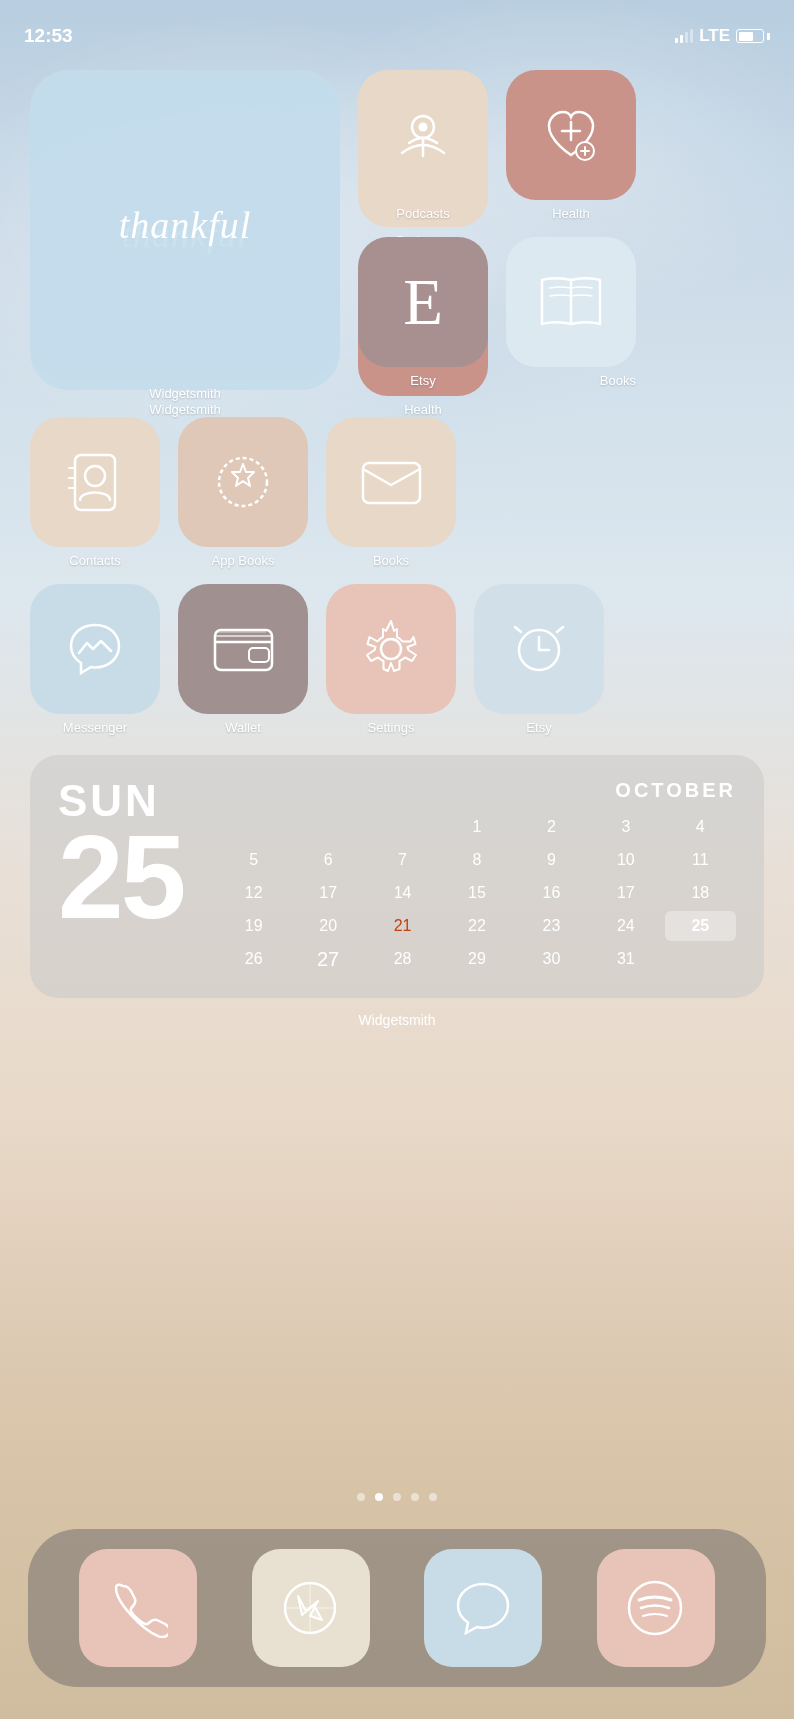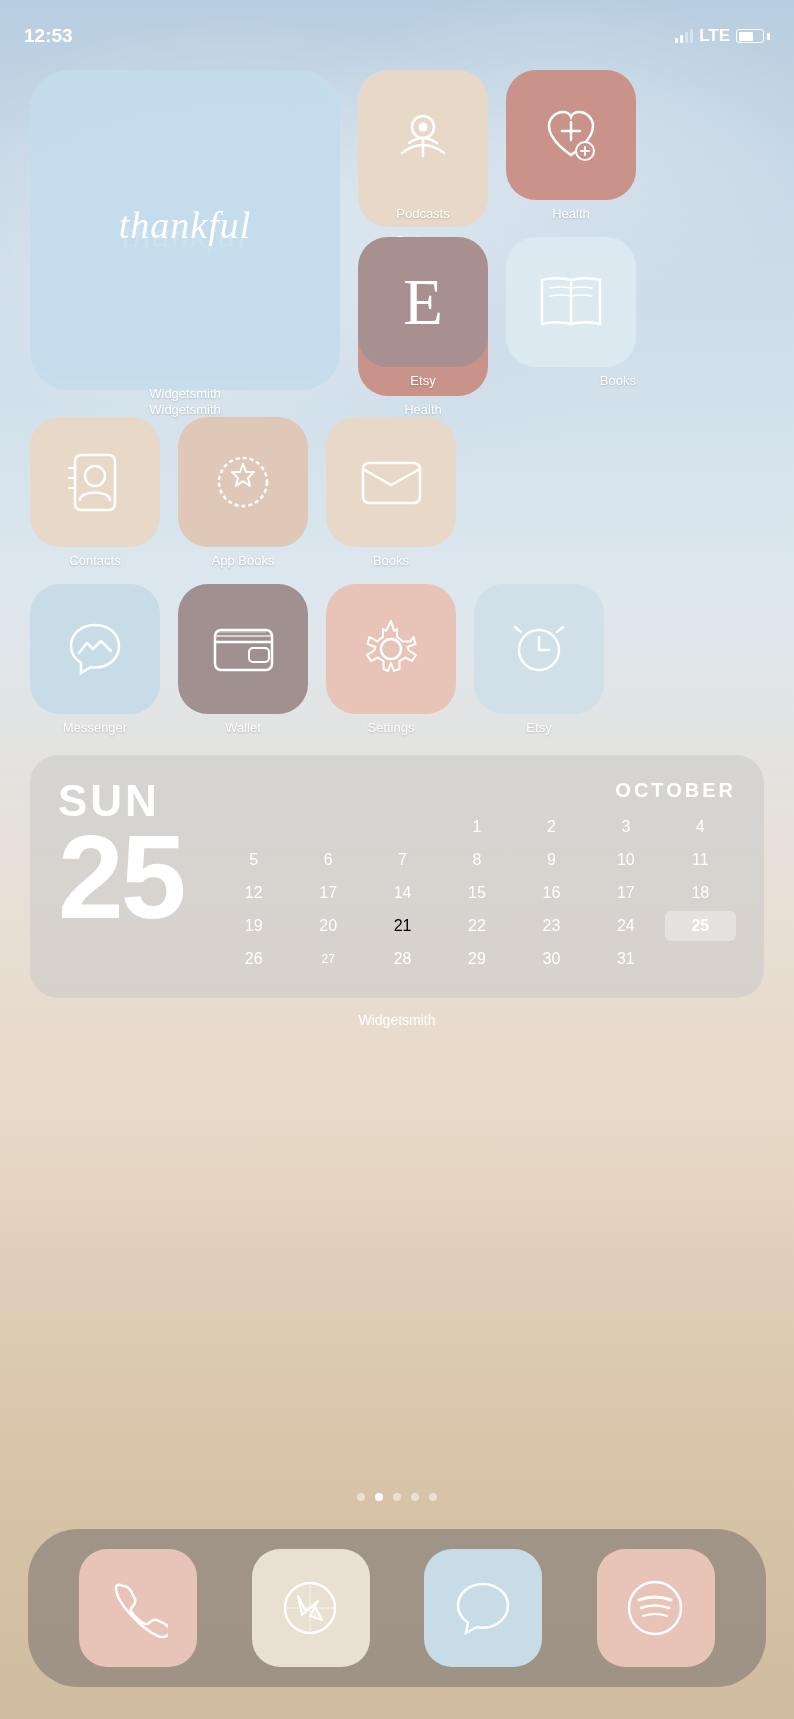--- a/index.html
+++ b/index.html
@@ -433,27 +433,27 @@
           <div style="color: white; font-size: 16px; font-weight: 400; text-align: center; padding: 3px 2px; min-width: 30px; height: 30px; display: flex; align-items: center; justify-content: center; border-radius: 0px; background: transparent;">11</div>
           <div style="color: white; font-size: 16px; font-weight: 400; text-align: center; padding: 3px 2px; min-width: 30px; height: 30px; display: flex; align-items: center; justify-content: center; border-radius: 0px; background: transparent;">12</div>
           <div style="color: white; font-size: 16px; font-weight: 400; text-align: center; padding: 3px 2px; min-width: 30px; height: 30px; display: flex; align-items: center; justify-content: center; border-radius: 0px; background: transparent;">17</div>
           <div style="color: white; font-size: 16px; font-weight: 400; text-align: center; padding: 3px 2px; min-width: 30px; height: 30px; display: flex; align-items: center; justify-content: center; border-radius: 0px; background: transparent;">14</div>
           <div style="color: white; font-size: 16px; font-weight: 400; text-align: center; padding: 3px 2px; min-width: 30px; height: 30px; display: flex; align-items: center; justify-content: center; border-radius: 0px; background: transparent;">15</div>
           <div style="color: white; font-size: 16px; font-weight: 400; text-align: center; padding: 3px 2px; min-width: 30px; height: 30px; display: flex; align-items: center; justify-content: center; border-radius: 0px; background: transparent;">16</div>
           <div style="color: white; font-size: 16px; font-weight: 400; text-align: center; padding: 3px 2px; min-width: 30px; height: 30px; display: flex; align-items: center; justify-content: center; border-radius: 0px; background: transparent;">17</div>
           <div style="color: white; font-size: 16px; font-weight: 400; text-align: center; padding: 3px 2px; min-width: 30px; height: 30px; display: flex; align-items: center; justify-content: center; border-radius: 0px; background: transparent;">18</div>
           <div style="color: white; font-size: 16px; font-weight: 400; text-align: center; padding: 3px 2px; min-width: 30px; height: 30px; display: flex; align-items: center; justify-content: center; border-radius: 0px; background: transparent;">19</div>
           <div style="color: white; font-size: 16px; font-weight: 400; text-align: center; padding: 3px 2px; min-width: 30px; height: 30px; display: flex; align-items: center; justify-content: center; border-radius: 0px; background: transparent;">20</div>
-          <div style="color: #000000; font-size: 16px; font-weight: 400; text-align: center; padding: 3px 2px; min-width: 30px; height: 30px; display: flex; align-items: center; justify-content: center; border-radius: 0px; background: transparent;">21</div>
+          <div style="color: #c2410c; font-size: 16px; font-weight: 400; text-align: center; padding: 3px 2px; min-width: 30px; height: 30px; display: flex; align-items: center; justify-content: center; border-radius: 0px; background: transparent;">21</div>
           <div style="color: white; font-size: 16px; font-weight: 400; text-align: center; padding: 3px 2px; min-width: 30px; height: 30px; display: flex; align-items: center; justify-content: center; border-radius: 0px; background: transparent;">22</div>
           <div style="color: white; font-size: 16px; font-weight: 400; text-align: center; padding: 3px 2px; min-width: 30px; height: 30px; display: flex; align-items: center; justify-content: center; border-radius: 0px; background: transparent;">23</div>
           <div style="color: white; font-size: 16px; font-weight: 400; text-align: center; padding: 3px 2px; min-width: 30px; height: 30px; display: flex; align-items: center; justify-content: center; border-radius: 0px; background: transparent;">24</div>
           <div style="color: white; font-size: 16px; font-weight: 700; text-align: center; padding: 3px 2px; min-width: 30px; height: 30px; display: flex; align-items: center; justify-content: center; border-radius: 6px; background: rgba(255, 255, 255, 0.35);">25</div>
           <div style="color: white; font-size: 16px; font-weight: 400; text-align: center; padding: 3px 2px; min-width: 30px; height: 30px; display: flex; align-items: center; justify-content: center; border-radius: 0px; background: transparent;">26</div>
-          <div style="color: white; font-size: 12px; font-weight: 400; text-align: center; padding: 3px 2px; min-width: 30px; height: 30px; display: flex; align-items: center; justify-content: center; border-radius: 0px; background: transparent;">27</div>
+          <div style="color: white; font-size: 20px; font-weight: 400; text-align: center; padding: 3px 2px; min-width: 30px; height: 30px; display: flex; align-items: center; justify-content: center; border-radius: 0px; background: transparent;">27</div>
           <div style="color: white; font-size: 16px; font-weight: 400; text-align: center; padding: 3px 2px; min-width: 30px; height: 30px; display: flex; align-items: center; justify-content: center; border-radius: 0px; background: transparent;">28</div>
           <div style="color: white; font-size: 16px; font-weight: 400; text-align: center; padding: 3px 2px; min-width: 30px; height: 30px; display: flex; align-items: center; justify-content: center; border-radius: 0px; background: transparent;">29</div>
           <div style="color: white; font-size: 16px; font-weight: 400; text-align: center; padding: 3px 2px; min-width: 30px; height: 30px; display: flex; align-items: center; justify-content: center; border-radius: 0px; background: transparent;">30</div>
           <div style="color: white; font-size: 16px; font-weight: 400; text-align: center; padding: 3px 2px; min-width: 30px; height: 30px; display: flex; align-items: center; justify-content: center; border-radius: 0px; background: transparent;">31</div>
         </div>
     </div>
   </div>
   <div style="text-align:center;color:white;font-size:14px;font-weight:500;margin-bottom:18px;">Widgetsmith</div>
 </div>
 

